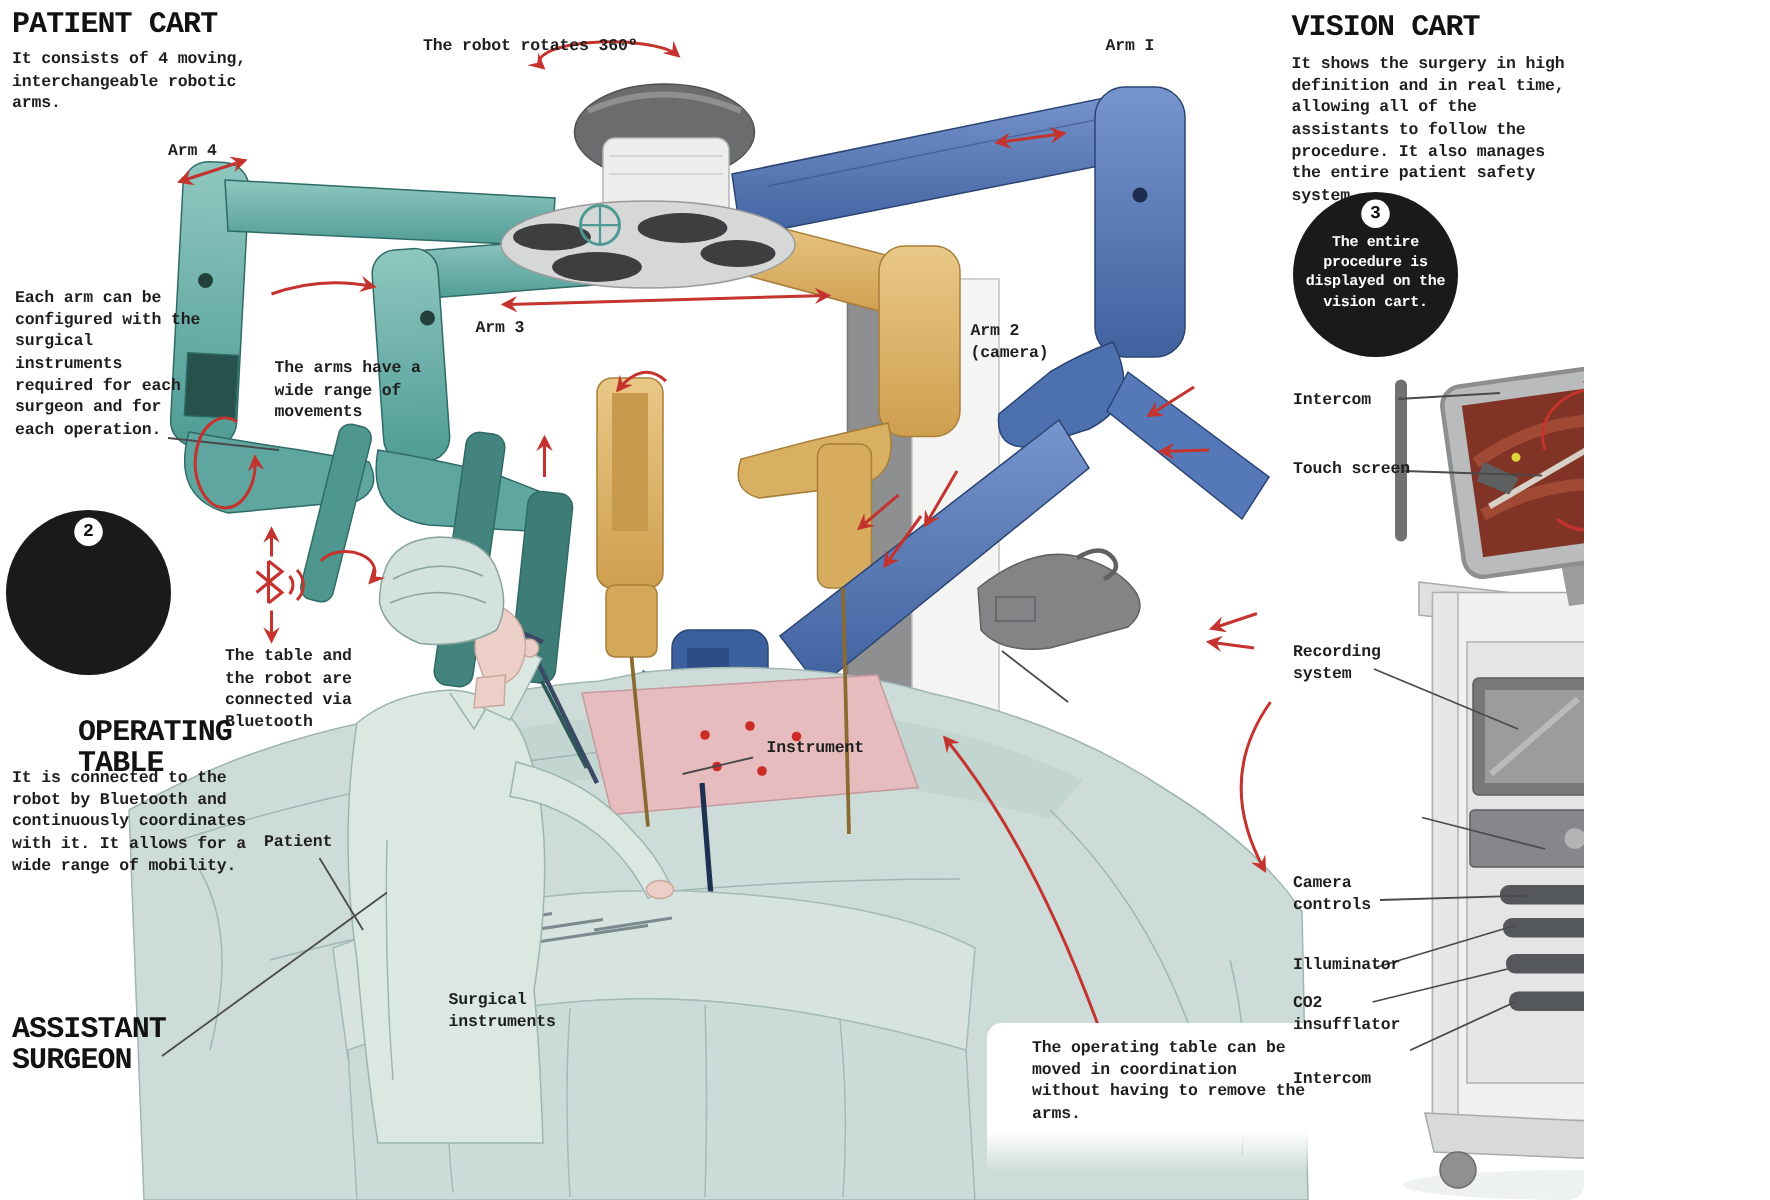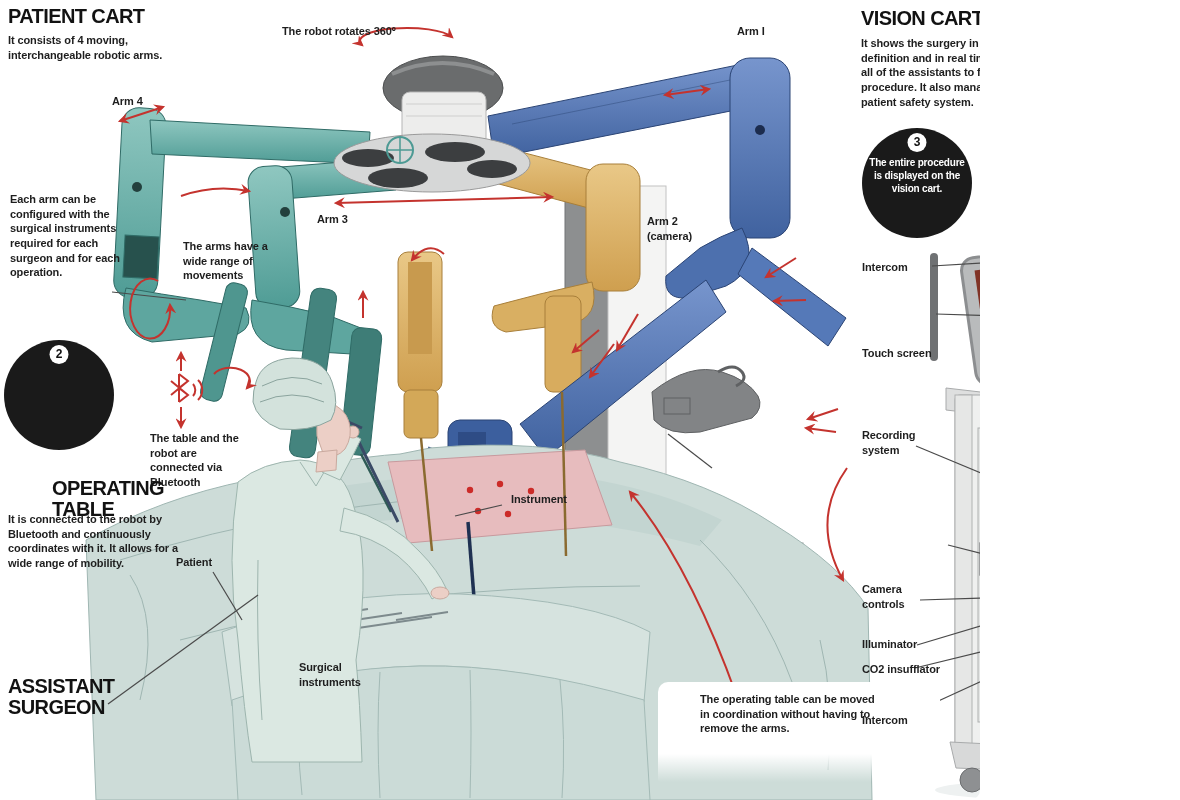--- a/index.html
+++ b/index.html
@@ -1,28 +1,28 @@
 <!DOCTYPE html>
 <html><head>
 <meta charset="utf-8">
 <style>
   html,body{margin:0;padding:0;background:#ffffff;}
-  #stage{position:relative;width:980px;height:800px;background:#ffffff;overflow:hidden;
-         font-family:Liberation Sans, sans-serif;border-radius:10px;}
+  #stage{position:relative;width:1056px;height:800px;background:#ffffff;overflow:hidden;
+         font-family:Liberation Mono, monospace;border-radius:10px;}
   .h{position:absolute;font-size:20px;font-weight:bold;letter-spacing:-0.6px;line-height:1.05;color:#121212;}
   .t{position:absolute;font-size:11px;font-weight:bold;letter-spacing:-0.1px;line-height:1.33;color:#1e1e1e;}
   .badge{position:absolute;background:#1a1a1a;border-radius:50%;color:#ffffff;}
   .badge .num{position:absolute;top:5px;left:50%;transform:translateX(-50%);width:19px;height:19px;
               background:#ffffff;color:#111111;border-radius:50%;font-size:12px;font-weight:bold;
               line-height:19px;text-align:center;}
   .badge .btxt{position:absolute;top:28px;left:7px;right:7px;font-size:10px;font-weight:bold;
                line-height:1.32;text-align:center;letter-spacing:-0.2px;}
   .notebox{position:absolute;background:linear-gradient(180deg,#ffffff 72%,rgba(255,255,255,0));
            border-radius:10px 2px 2px 2px;}
-  .notebox .t{position:absolute;left:42px;top:10px;width:185px;}
+  .notebox .t{position:absolute;left:30px;top:10px;width:185px;}
   svg{position:absolute;left:0;top:0;}
 </style>
 </head>
 <body>
 
 <div id="stage">
 
 <svg width="1180" height="800" viewBox="0 0 1180 800">
   <defs>
     <marker id="ah" viewBox="0 0 10 10" refX="8" refY="5" markerWidth="5.5" markerHeight="5.5" orient="auto-start-reverse">
@@ -279,20 +279,20 @@
 
 <div class="h" style="left:861px;top:8px;width:220px;">VISION CART</div>
 <div class="t" style="left:861px;top:36px;width:192px;">It shows the surgery in high definition and in real time, allowing all of the assistants to follow the procedure. It also manages the entire patient safety system.</div>
 
 <div class="badge" style="left:862px;top:128px;width:110px;height:110px;">
   <div class="num">3</div>
   <div class="btxt">The entire procedure is displayed on the vision cart.</div>
 </div>
 
 <div class="t" style="left:862px;top:260px;">Intercom</div>
-<div class="t" style="left:862px;top:306px;margin-top:40px;">Touch screen</div>
+<div class="t" style="left:862px;top:306px;">Touch screen</div>
 <div class="t" style="left:862px;top:428px;width:80px;">Recording system</div>
 <div class="t" style="left:862px;top:582px;width:75px;">Camera controls</div>
 <div class="t" style="left:862px;top:637px;">Illuminator</div>
 <div class="t" style="left:862px;top:662px;width:85px;">CO2 insufflator</div>
 <div class="t" style="left:862px;top:713px;">Intercom</div>
 
 </div>
 
 </body></html>

